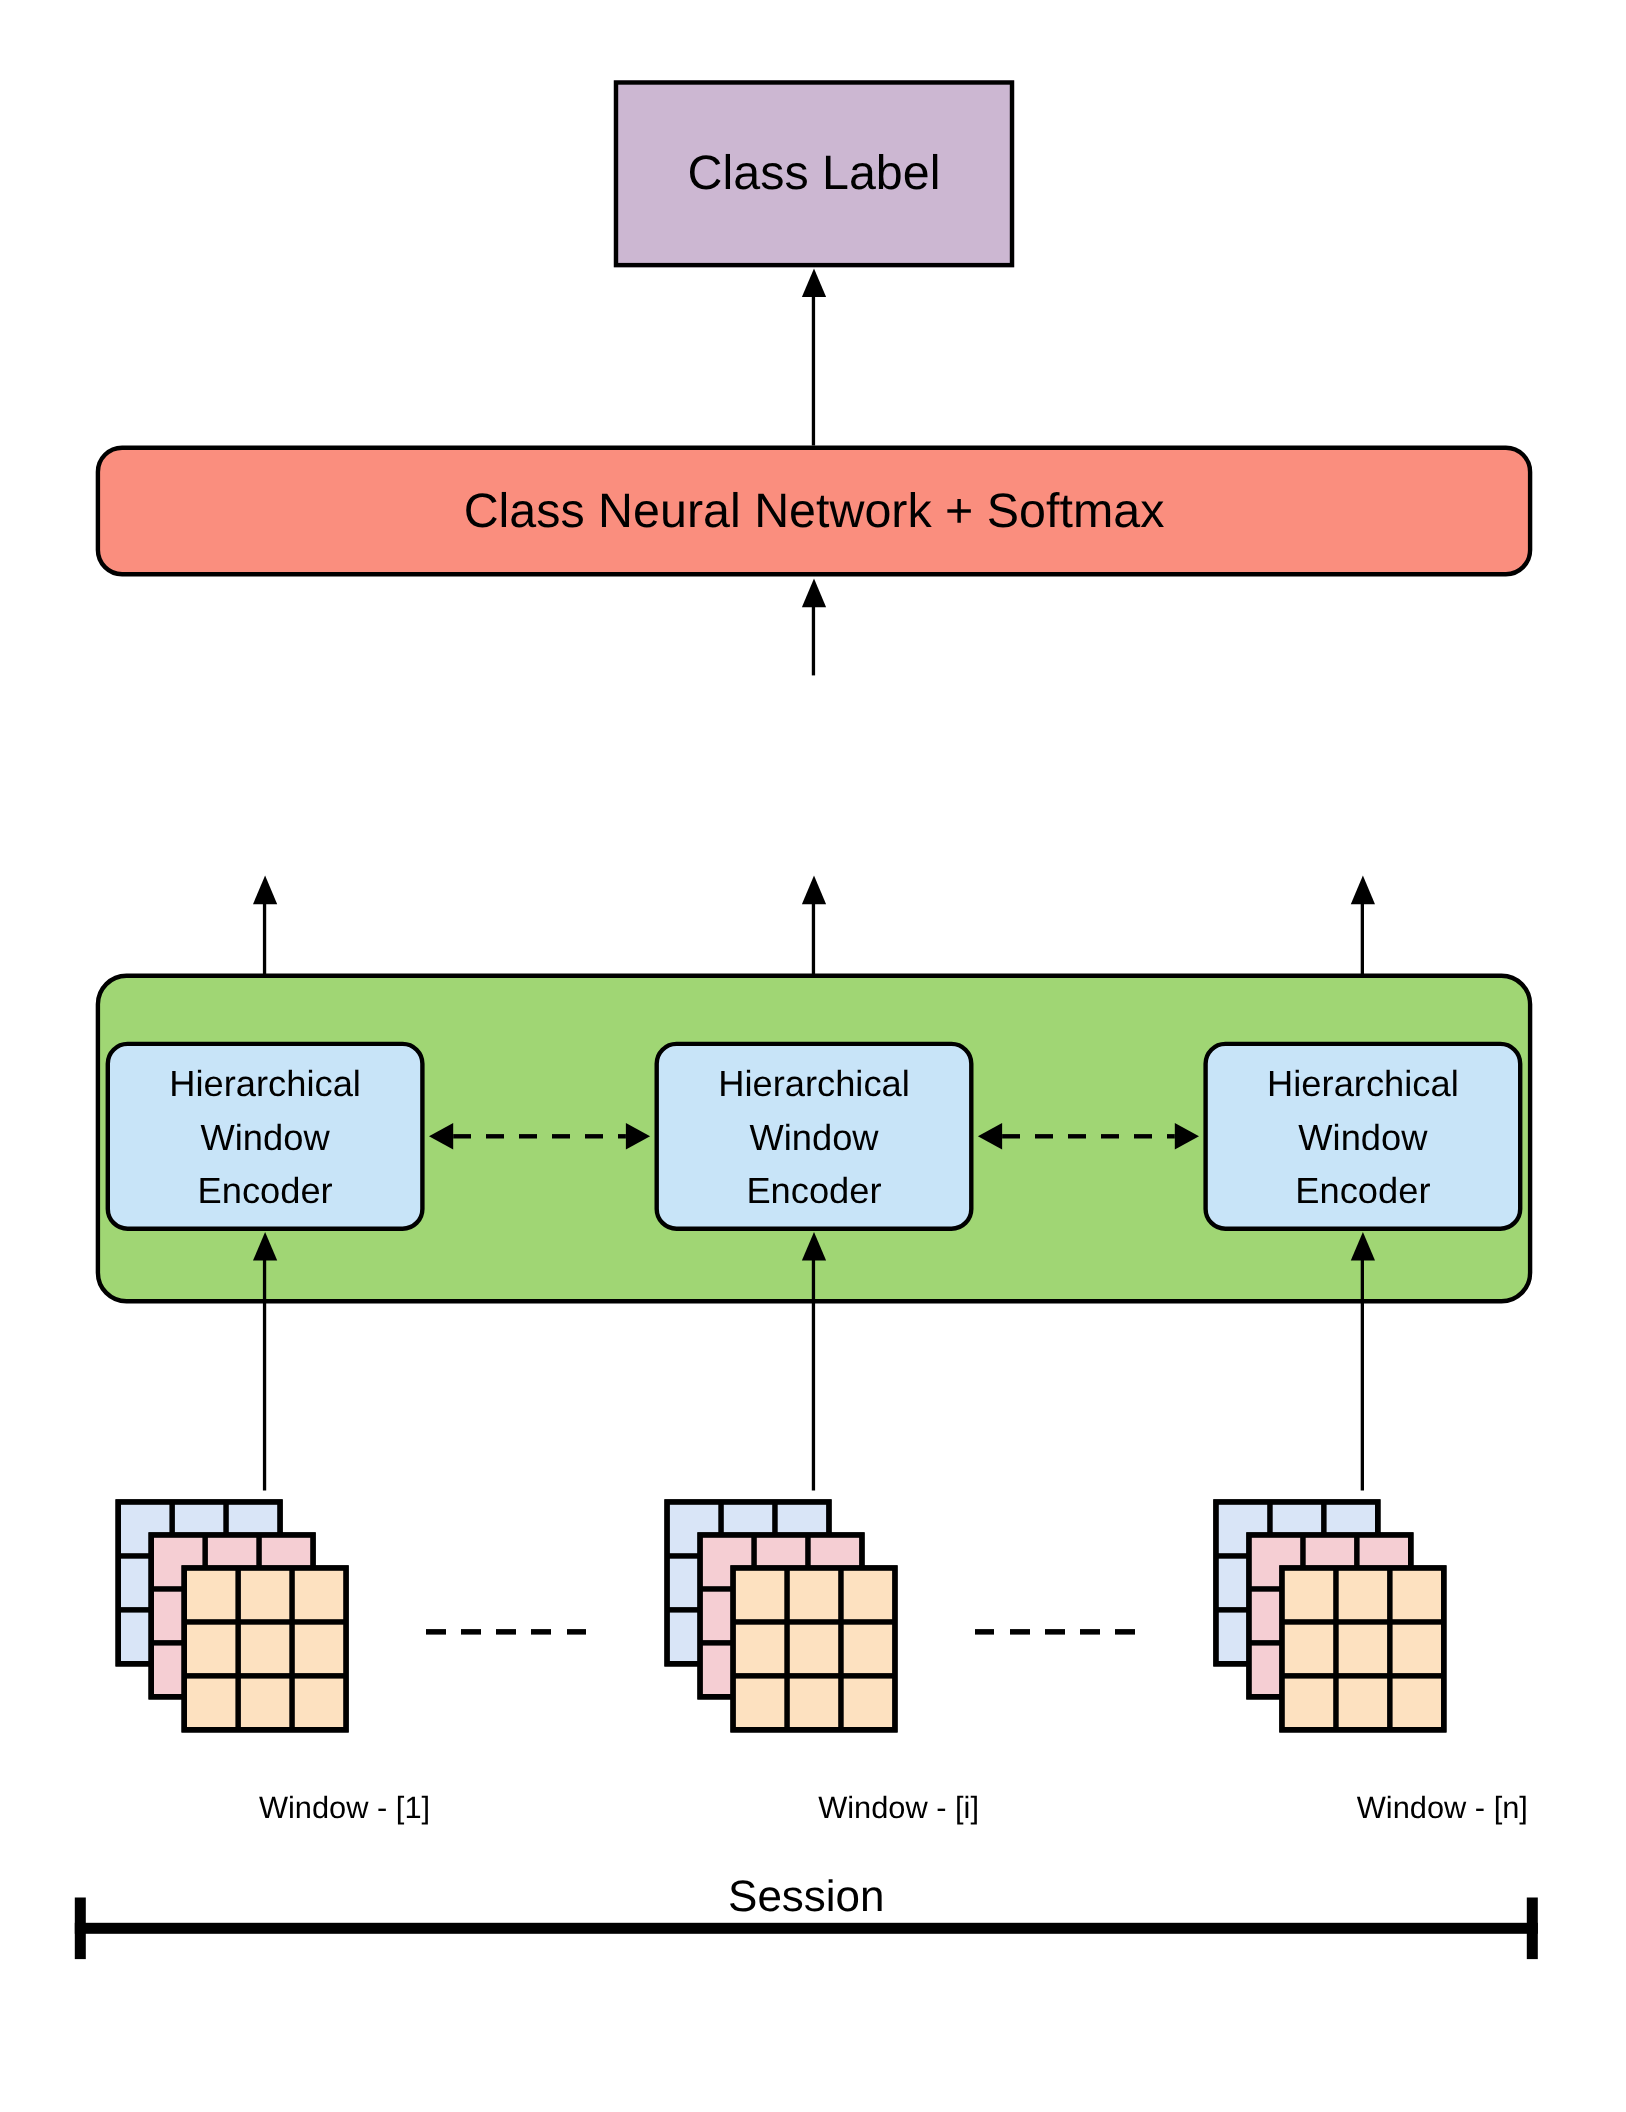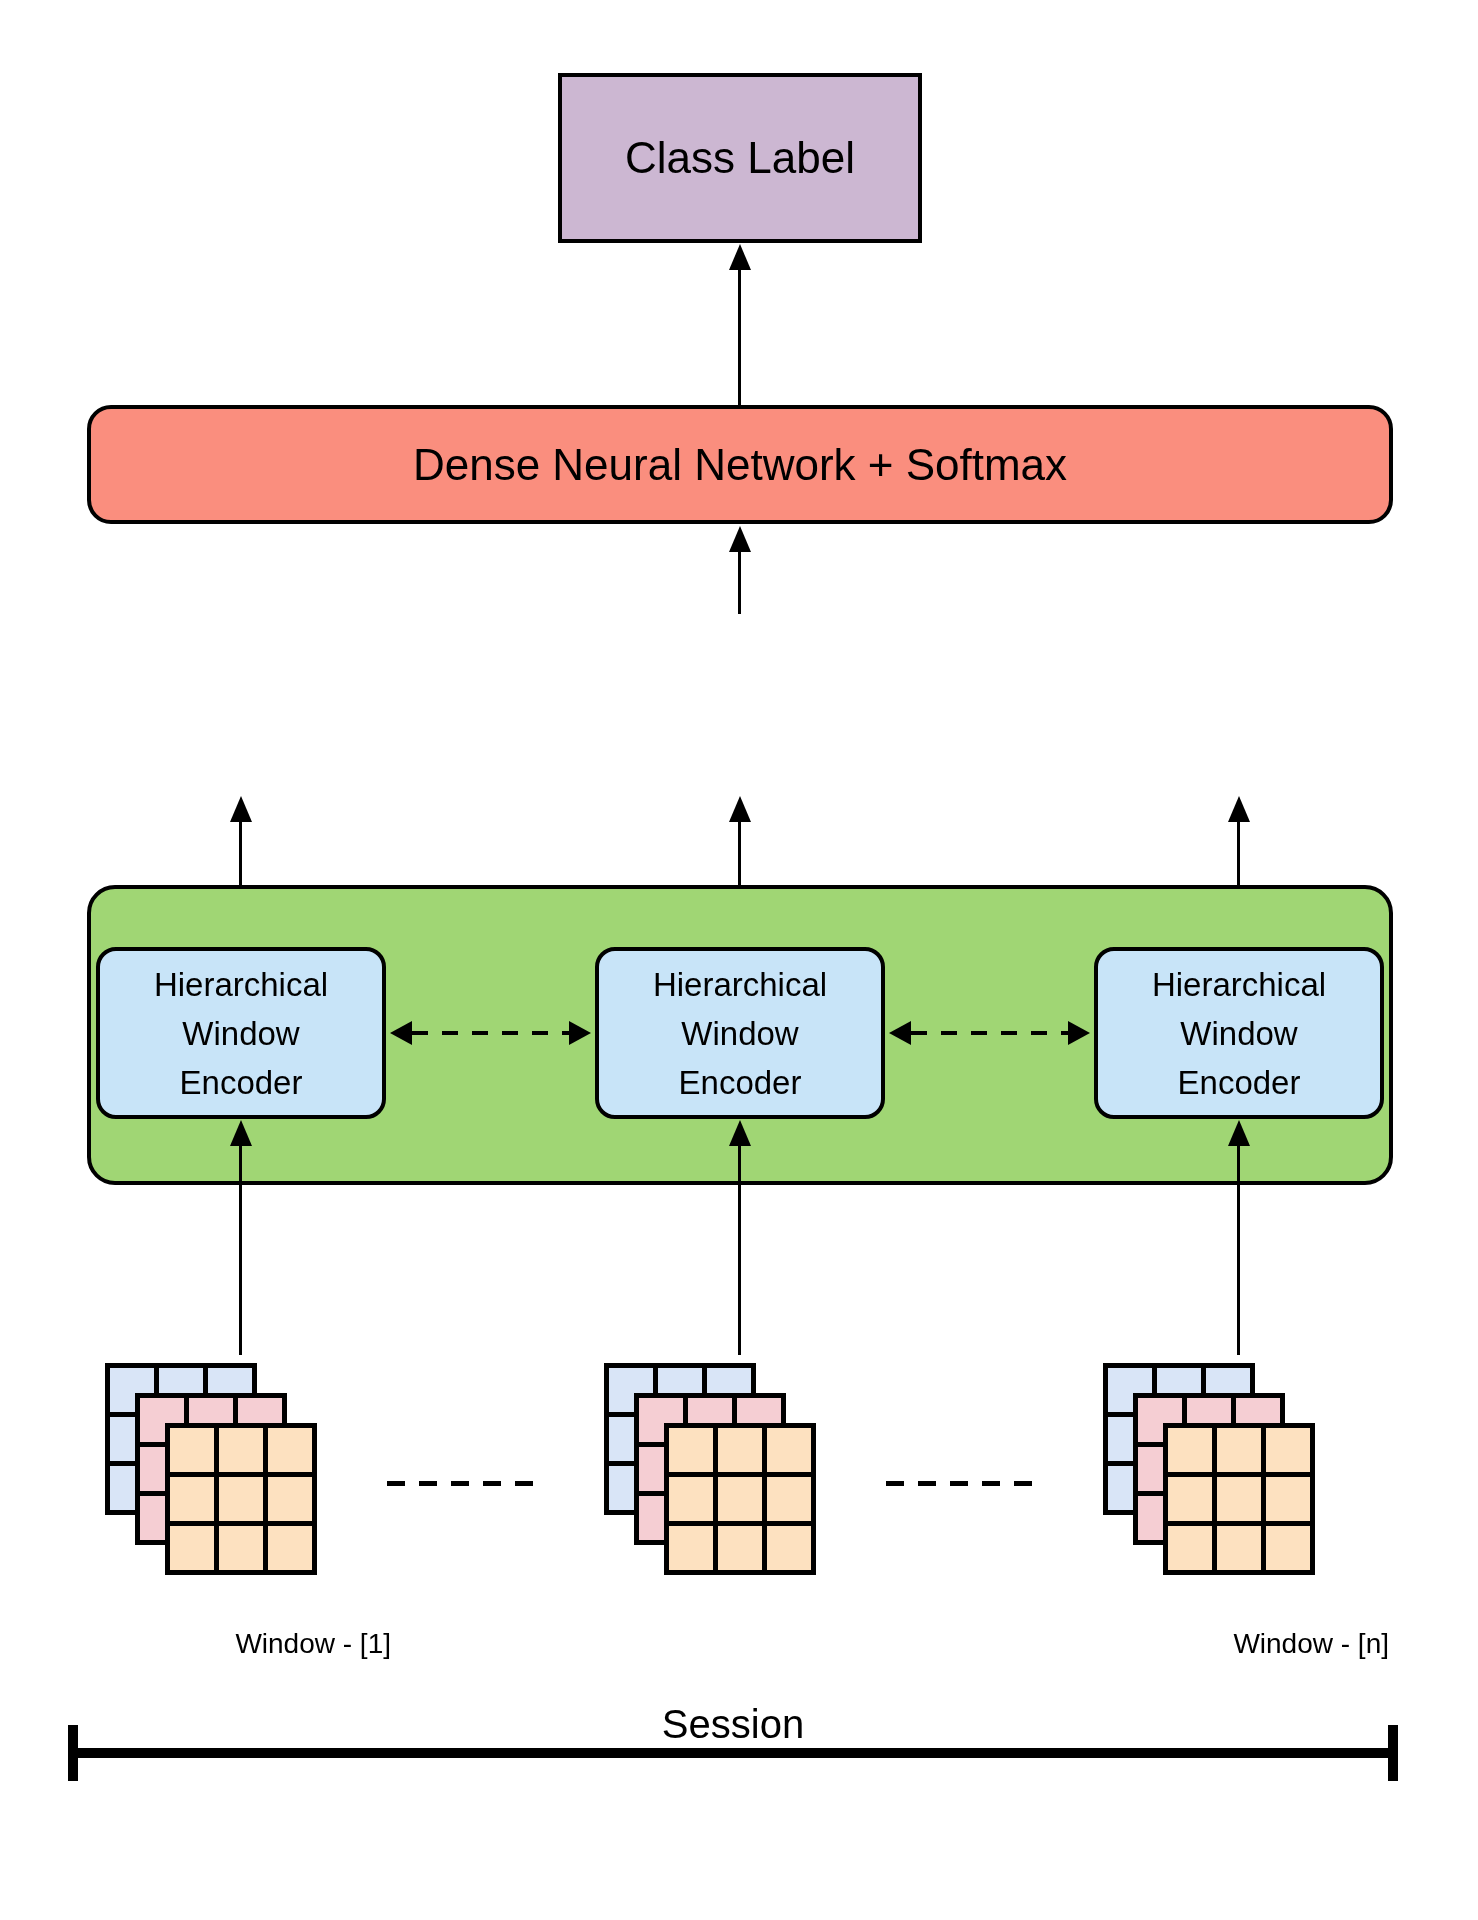--- a/index.html
+++ b/index.html
@@ -44,21 +44,21 @@
 <div class="canvas">
 
   <div class="box purple">
     <span>Class Label</span>
   </div>
 
   <div class="ah-up" style="left:729px;top:244px;"></div>
   <div class="vline" style="left:738px;top:268px;height:137px;"></div>
 
   <div class="box salmon">
-    <span>Dense Neural Network + Softmax</span>
+    <span>Class Neural Network + Softmax</span>
   </div>
 
   <div class="ah-up" style="left:729px;top:526px;"></div>
   <div class="vline" style="left:738px;top:550px;height:64px;"></div>
 
 
   <div class="ah-up" style="left:230px;top:796px;"></div>
   <div class="vline" style="left:239px;top:820px;height:128px;"></div>
   <div class="ah-up" style="left:729px;top:796px;"></div>
   <div class="vline" style="left:738px;top:820px;height:128px;"></div>
@@ -201,20 +201,21 @@
         <div class="cell"></div>
         <div class="cell"></div>
         <div class="cell"></div>
       </div>
   </div>
 
   <div class="stack-dash" style="left:387px;"></div>
   <div class="stack-dash" style="left:886px;"></div>
 
   <div class="wlabel" style="left:91px;">Window - [1]</div>
+  <div class="wlabel" style="left:590px;">Window - [i]</div>
   <div class="wlabel" style="left:1089px;">Window - [n]</div>
 
   <div class="bracket" style="left:68px;top:1725px;width:10px;height:56px;"></div>
   <div class="bracket" style="left:68px;top:1748px;width:1330px;height:10px;"></div>
   <div class="bracket" style="left:1388px;top:1725px;width:10px;height:56px;"></div>
 
   <div class="session-label">Session</div>
 
 </div>
 

